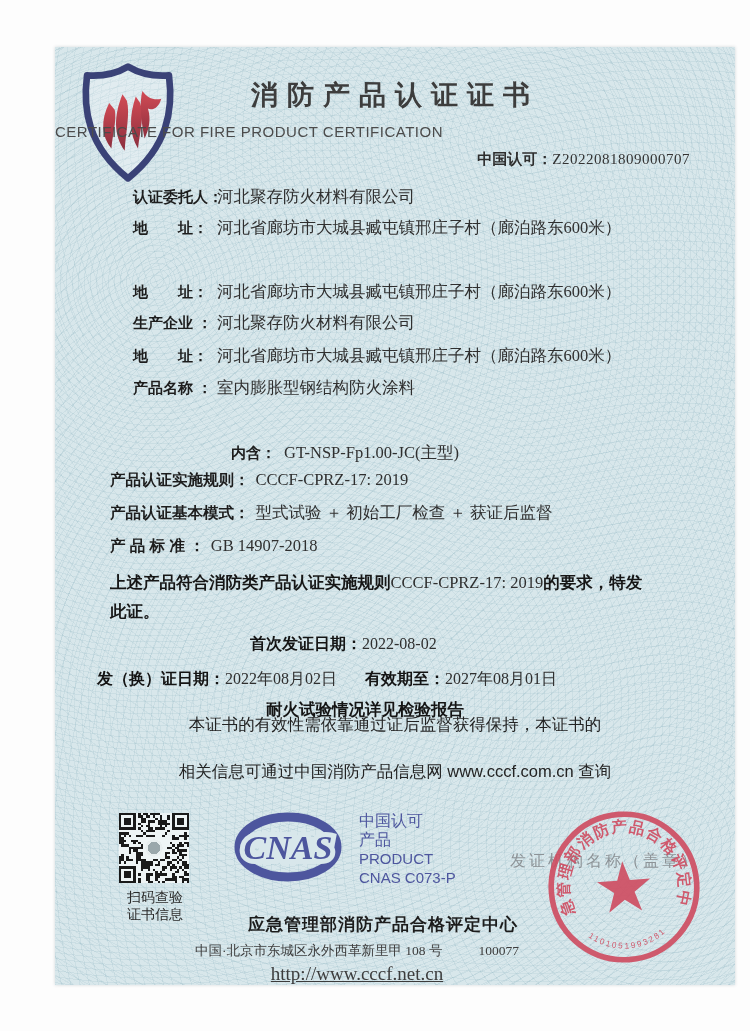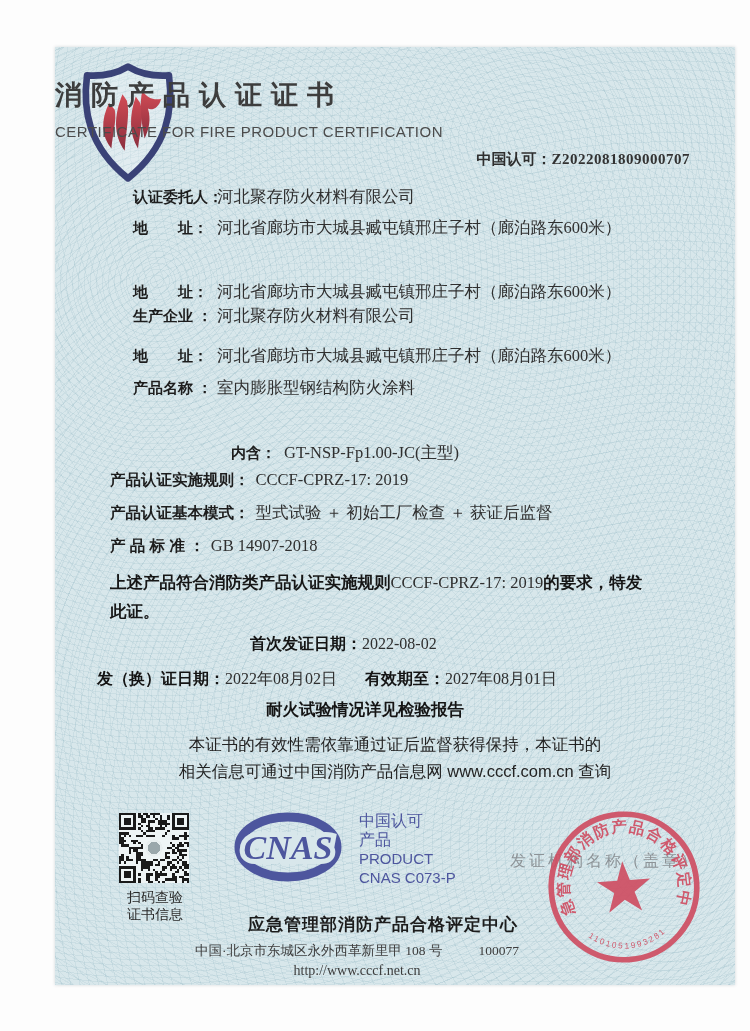--- a/index.html
+++ b/index.html
@@ -11,27 +11,27 @@
     background-color:#d8e7eb;
     background-image:
       repeating-radial-gradient(circle at 15% 25%, rgba(120,165,180,.14) 0 1px, transparent 1px 6px),
       repeating-radial-gradient(circle at 70% 10%, rgba(120,165,180,.12) 0 1px, transparent 1px 8px),
       repeating-radial-gradient(circle at 40% 70%, rgba(120,165,180,.12) 0 1px, transparent 1px 7px),
       repeating-radial-gradient(circle at 90% 85%, rgba(120,165,180,.14) 0 1px, transparent 1px 9px);
     box-shadow:0 0 3px rgba(80,100,110,.25);
   }
   .abs { position:absolute; }
   .logo { left:14px; top:14px; }
-  .title { left:0; right:0; top:30px; text-align:left; font-size:27px; font-weight:700;
+  .title { left:0; right:0; top:30px; text-align:center; font-size:27px; font-weight:700;
     letter-spacing:9px; color:#3d3d3d; }
   .subtitle { left:0; right:0; top:76px; text-align:left; font-size:15px; color:#4b4b4b;
     letter-spacing:.5px; }
   .certno { top:103px; right:45px; font-size:15px; color:#333; }
   .certno .lab { font-weight:700; color:#2e2e2e; }
-  .certno .val { font-family:"Liberation Serif", serif; letter-spacing:.5px;font-weight:bold; }
+  .certno .val { font-family:"Liberation Serif", serif; letter-spacing:.5px; }
 
   .row { position:absolute; left:78px; white-space:nowrap; }
   .row .lab { display:inline-block; width:84px; font-weight:700; font-size:15px; color:#1d1d1d;
     vertical-align:baseline; }
   .row .val { font-family:"Liberation Serif", serif; font-size:16.5px; color:#2f2f2f; }
   .sub9 { left:176px; }
   .wide { left:55px; }
   .wide .wlab { font-weight:700; font-size:15.5px; color:#1d1d1d; }
   .wide .wval { font-family:"Liberation Serif", serif; font-size:16.5px; color:#2f2f2f; margin-left:6px; }
   .stmt { left:55px; width:575px; font-size:16.5px; color:#161616; white-space:nowrap; }
@@ -54,22 +54,22 @@
   .cnas-text { left:304px; top:764px; color:#4d569e; font-size:15px; line-height:19px; }
   .cnas-text .cn { font-size:16px; }
   .stamp-cap { left:455px; top:804px; font-size:16px; letter-spacing:3px; color:#8d9397;
     font-family:"Liberation Serif", serif; z-index:1; }
   .stamp { left:487px; top:758px; z-index:2; opacity:.9; transform:rotate(-4deg); }
   .org-line { left:0; right:0; top:866px; text-align:center; font-weight:700; font-size:17px;
     color:#1c1c1c; letter-spacing:1px; transform:translateX(-12px); }
   .addr-line { left:0; right:0; top:895px; text-align:center; font-size:13.5px; color:#3c3c3c;
     font-family:"Liberation Serif", serif; transform:translateX(-38px); }
   .addr-line .pc { margin-left:36px; }
-  .url-line { left:0; right:0; top:916px; text-align:center; font-size:14px; color:#3c3c3c;
-    font-family:"Liberation Serif", serif; transform:translateX(-38px); }
+  .url-line { left:0; right:0; top:916px; text-align:center; font-size:19px; color:#3c3c3c;
+    font-family:"Liberation Serif", serif; transform:translateX(-38px);text-decoration:underline; }
 </style>
 </head>
 <body>
 
 <div class="page">
   <div class="cert">
 
     <svg class="abs logo" width="118" height="124" viewBox="0 0 100 112">
       <defs>
         <linearGradient id="fg" x1="0" y1="0" x2="0" y2="1">
@@ -89,21 +89,21 @@
     <div class="abs certno">
       <span class="lab">中国认可：</span><span class="val">Z2022081809000707</span>
     </div>
 
     <div class="row" style="top:139px">
       <span class="lab">认证委托人：</span><span class="val">河北聚存防火材料有限公司</span></div>
     <div class="row" style="top:170px">
       <span class="lab">地　　址：</span><span class="val">河北省廊坊市大城县臧屯镇邢庄子村（廊泊路东600米）</span></div>
     <div class="row" style="top:234px">
       <span class="lab">地　　址：</span><span class="val">河北省廊坊市大城县臧屯镇邢庄子村（廊泊路东600米）</span></div>
-    <div class="row" style="top:258px">
+    <div class="row" style="top:265px">
       <span class="lab">生产企业 ：</span><span class="val">河北聚存防火材料有限公司</span></div>
     <div class="row" style="top:298px">
       <span class="lab">地　　址：</span><span class="val">河北省廊坊市大城县臧屯镇邢庄子村（廊泊路东600米）</span></div>
     <div class="row" style="top:330px">
       <span class="lab">产品名称 ：</span><span class="val">室内膨胀型钢结构防火涂料</span></div>
 
     <div class="row sub9" style="top:395px">
       <span class="lab" style="width:auto;margin-right:8px">内含：</span><span class="val">GT-NSP-Fp1.00-JC(主型)</span></div>
 
     <div class="row wide" style="top:423px">
@@ -117,21 +117,21 @@
       <b>上述产品符合消防类产品认证实施规则</b><span class="code">CCCF-CPRZ-17: 2019</span><b>的要求，特发</b></div>
     <div class="abs stmt" style="top:554px">
       <b>此证。</b></div>
 
     <div class="abs dline1" style="top:587px">
       <span class="dlab">首次发证日期：</span><span class="dval">2022-08-02</span></div>
     <div class="abs dline2" style="top:622px">
       <span class="dlab">发（换）证日期：</span><span class="dval">2022年08月02日</span><span class="gap28"></span><span class="dlab">有效期至：</span><span class="dval">2027年08月01日</span></div>
 
     <div class="abs center-line report" style="top:652px">耐火试验情况详见检验报告</div>
-    <div class="abs center-line note" style="top:687px">本证书的有效性需依靠通过证后监督获得保持，本证书的</div>
+    <div class="abs center-line note" style="top:667px">本证书的有效性需依靠通过证后监督获得保持，本证书的</div>
     <div class="abs center-line note" style="top:714px">相关信息可通过中国消防产品信息网 www.cccf.com.cn 查询</div>
 
     <svg class="abs qr-wrap" width="70" height="70" viewBox="0 0 29 29" shape-rendering="crispEdges">
       <rect x="0" y="0" width="29" height="29" fill="#eef4f5"></rect>
       <g fill="#1a1a1a" id="qr-modules">
           <rect x="8" y="0" width="1" height="1"></rect>
           <rect x="10" y="0" width="1" height="1"></rect>
           <rect x="11" y="0" width="1" height="1"></rect>
           <rect x="13" y="0" width="1" height="1"></rect>
           <rect x="14" y="0" width="1" height="1"></rect>

